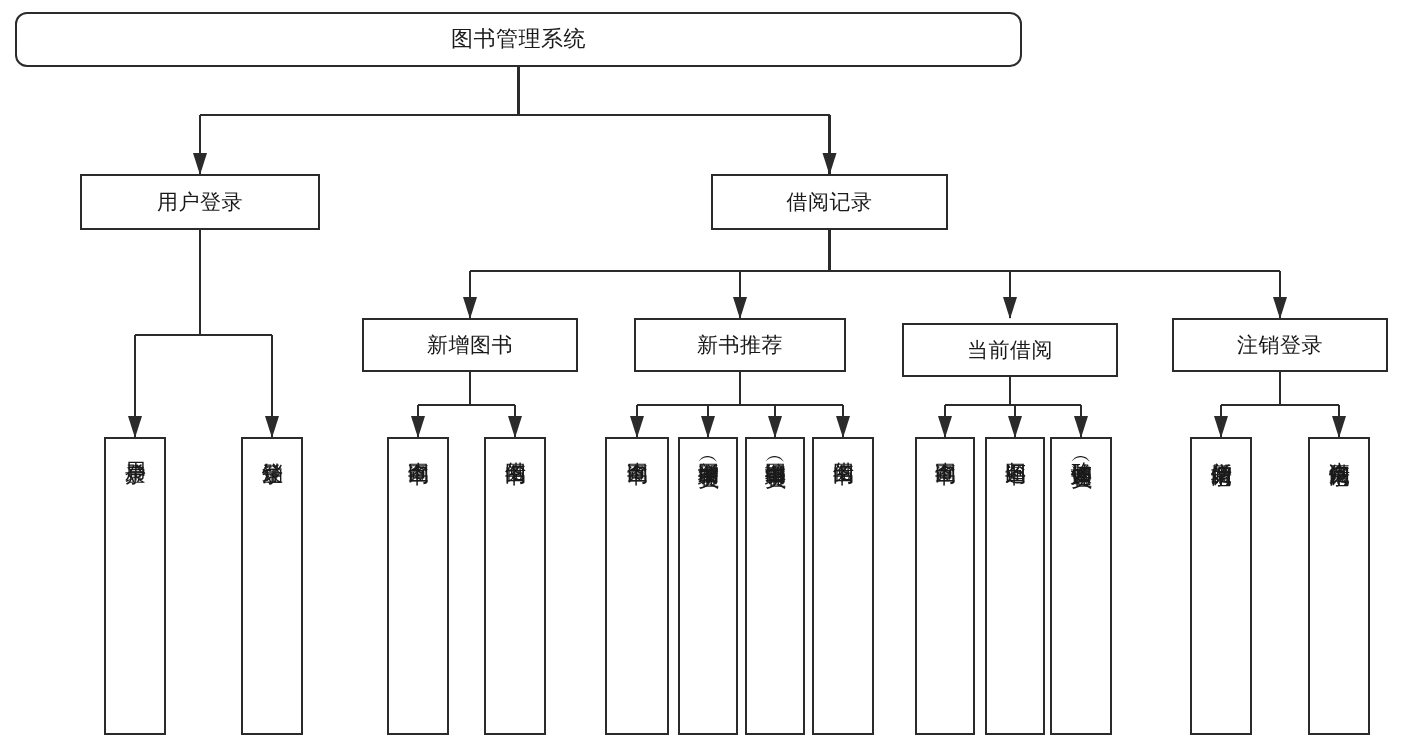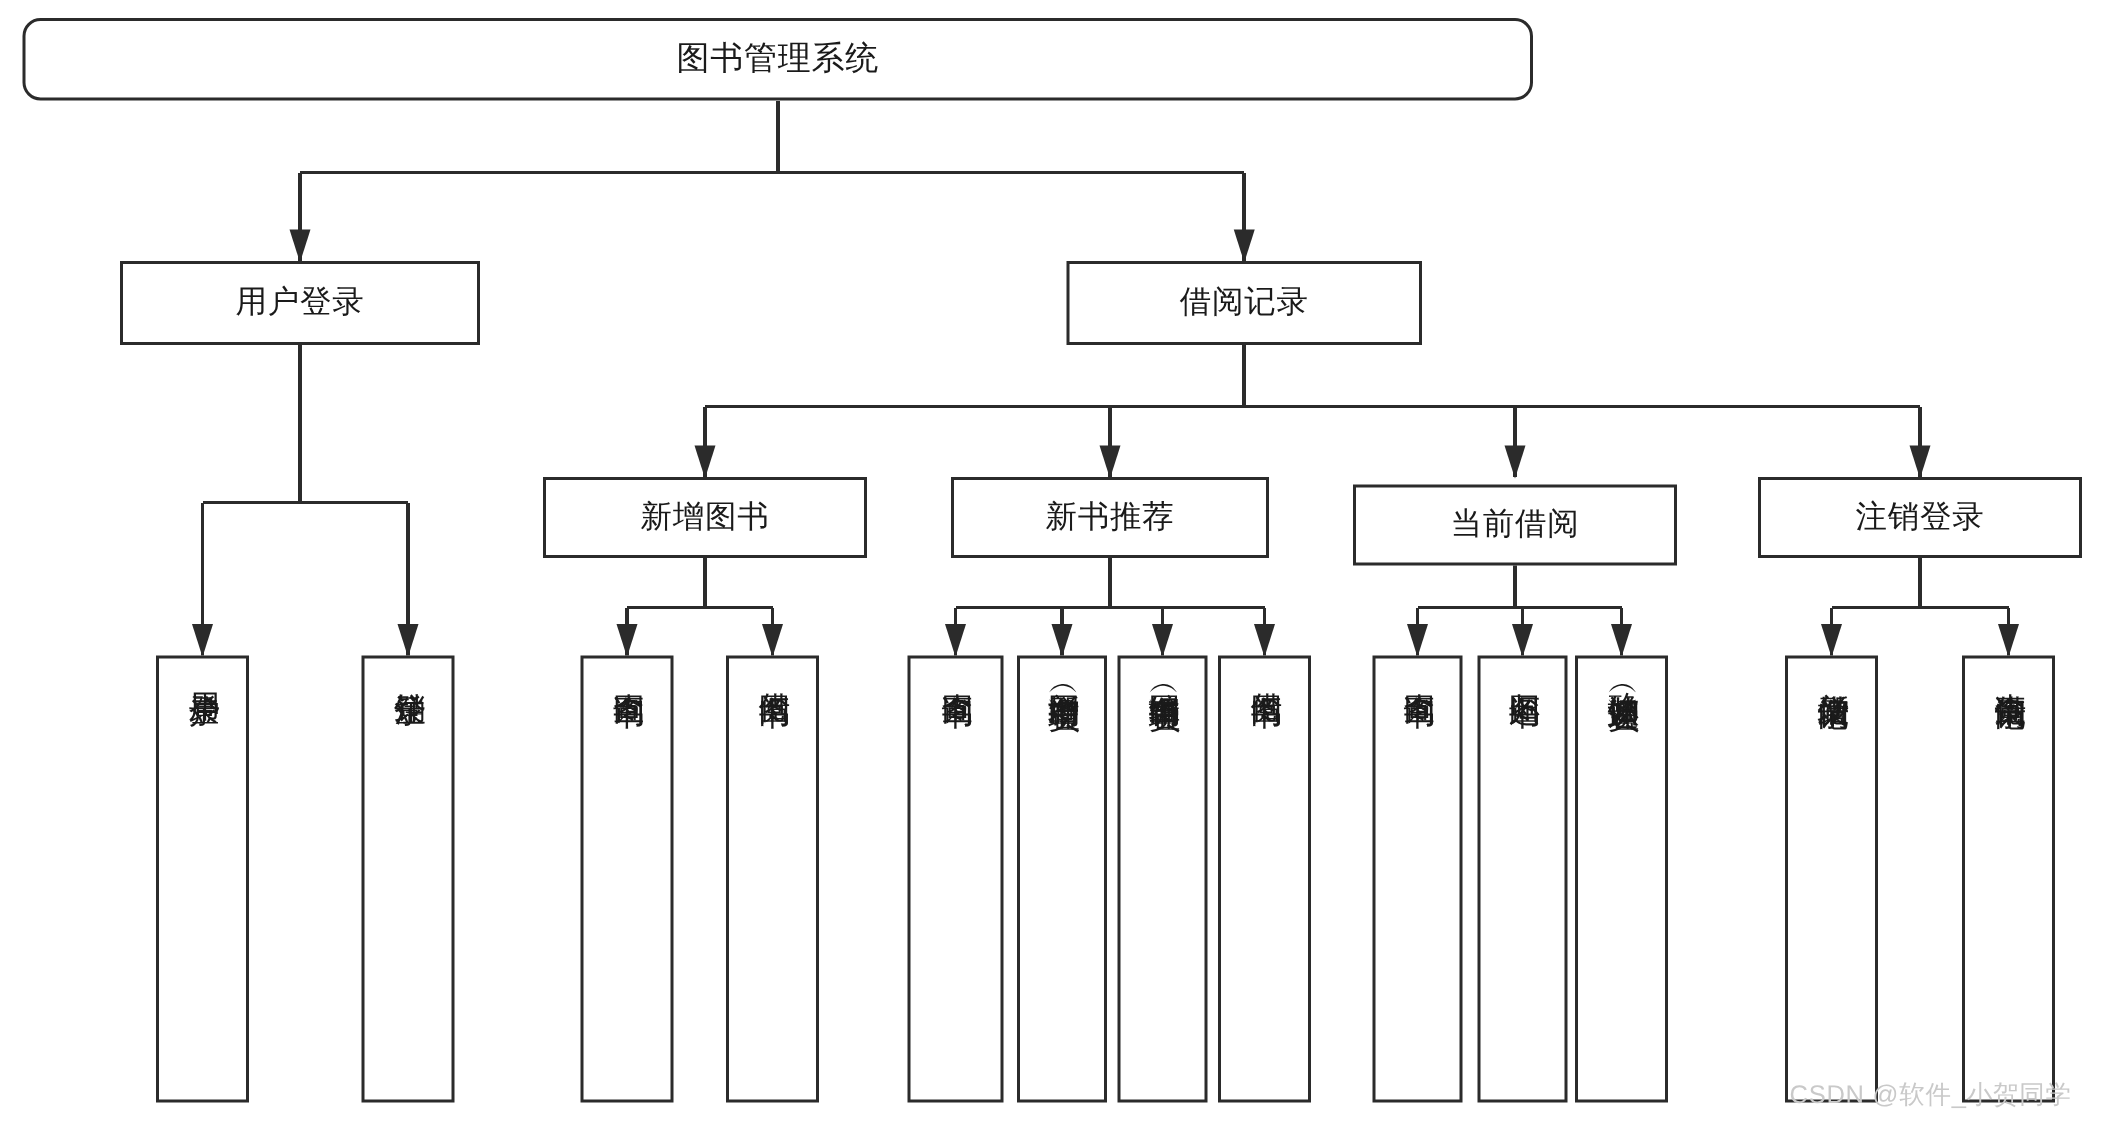--- a/index.html
+++ b/index.html
@@ -182,14 +182,13 @@
       <div class="node vertical" style="left: 1050px; top: 437px; width: 62px; height: 298px;">
         <span class="label">确认归还（管理员）</span>
       </div>
       <div class="node vertical" style="left: 1190px; top: 437px; width: 62px; height: 298px;">
         <span class="label">新增借阅记录</span>
       </div>
       <div class="node vertical" style="left: 1308px; top: 437px; width: 62px; height: 298px;">
         <span class="label">查询借阅记录</span>
       </div>
     </div>
-  <div class="watermark" style="left: 1193px; top: 718px; color: rgb(201, 201, 201);">CSDN @软件_小贺同学</div>
 </div>
 
 </body></html>

